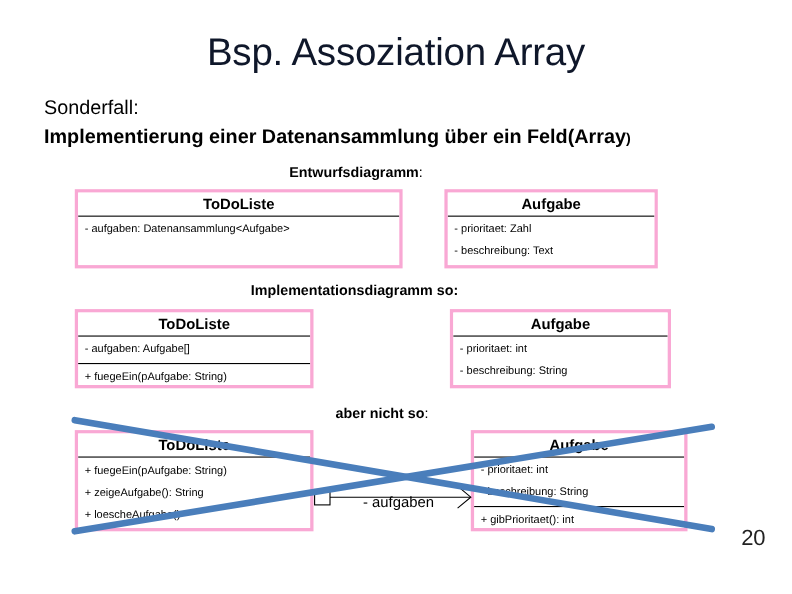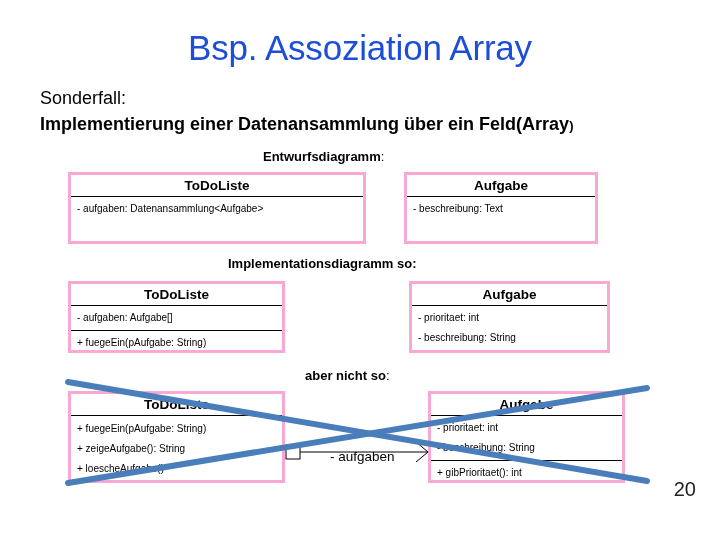--- a/index.html
+++ b/index.html
@@ -20,21 +20,21 @@
   
   #slide-title {
     position: absolute;
     left: 0;
     top: 28px;
     width: 720px;
     text-align: center;
     font-size: 35px;
     font-weight: 400;
     letter-spacing: -0.2px;
-    color: #1d4ed8;
+    color: #0f172a;
     white-space: nowrap;
   }
 
   
   .intro-bold {
     position: absolute;
     left: 40px;
     top: 88px;
     font-size: 18px;
     font-weight: normal;
@@ -150,20 +150,21 @@
   <div class="uml-box" style="left:68px; top:172px; width:298px; height:72px;">
     <div class="uml-title">ToDoListe</div>
     <div class="uml-compartment">
       <div class="uml-attr">- aufgaben: Datenansammlung&lt;Aufgabe&gt;</div>
     </div>
   </div>
 
   <div class="uml-box" style="left:404px; top:172px; width:194px; height:72px;">
     <div class="uml-title">Aufgabe</div>
     <div class="uml-compartment" style="border-bottom:none;">
+      <div class="uml-attr">- prioritaet: Zahl</div>
       <div class="uml-attr">- beschreibung: Text</div>
     </div>
   </div>
 
   <div class="section-caption" style="left:228px; top:256px;">
     <span>Implementationsdiagramm so:</span><span class="plain"></span>
   </div>
 
   <div class="uml-box" style="left:68px; top:281px; width:217px; height:72px;">
     <div class="uml-title">ToDoListe</div>

